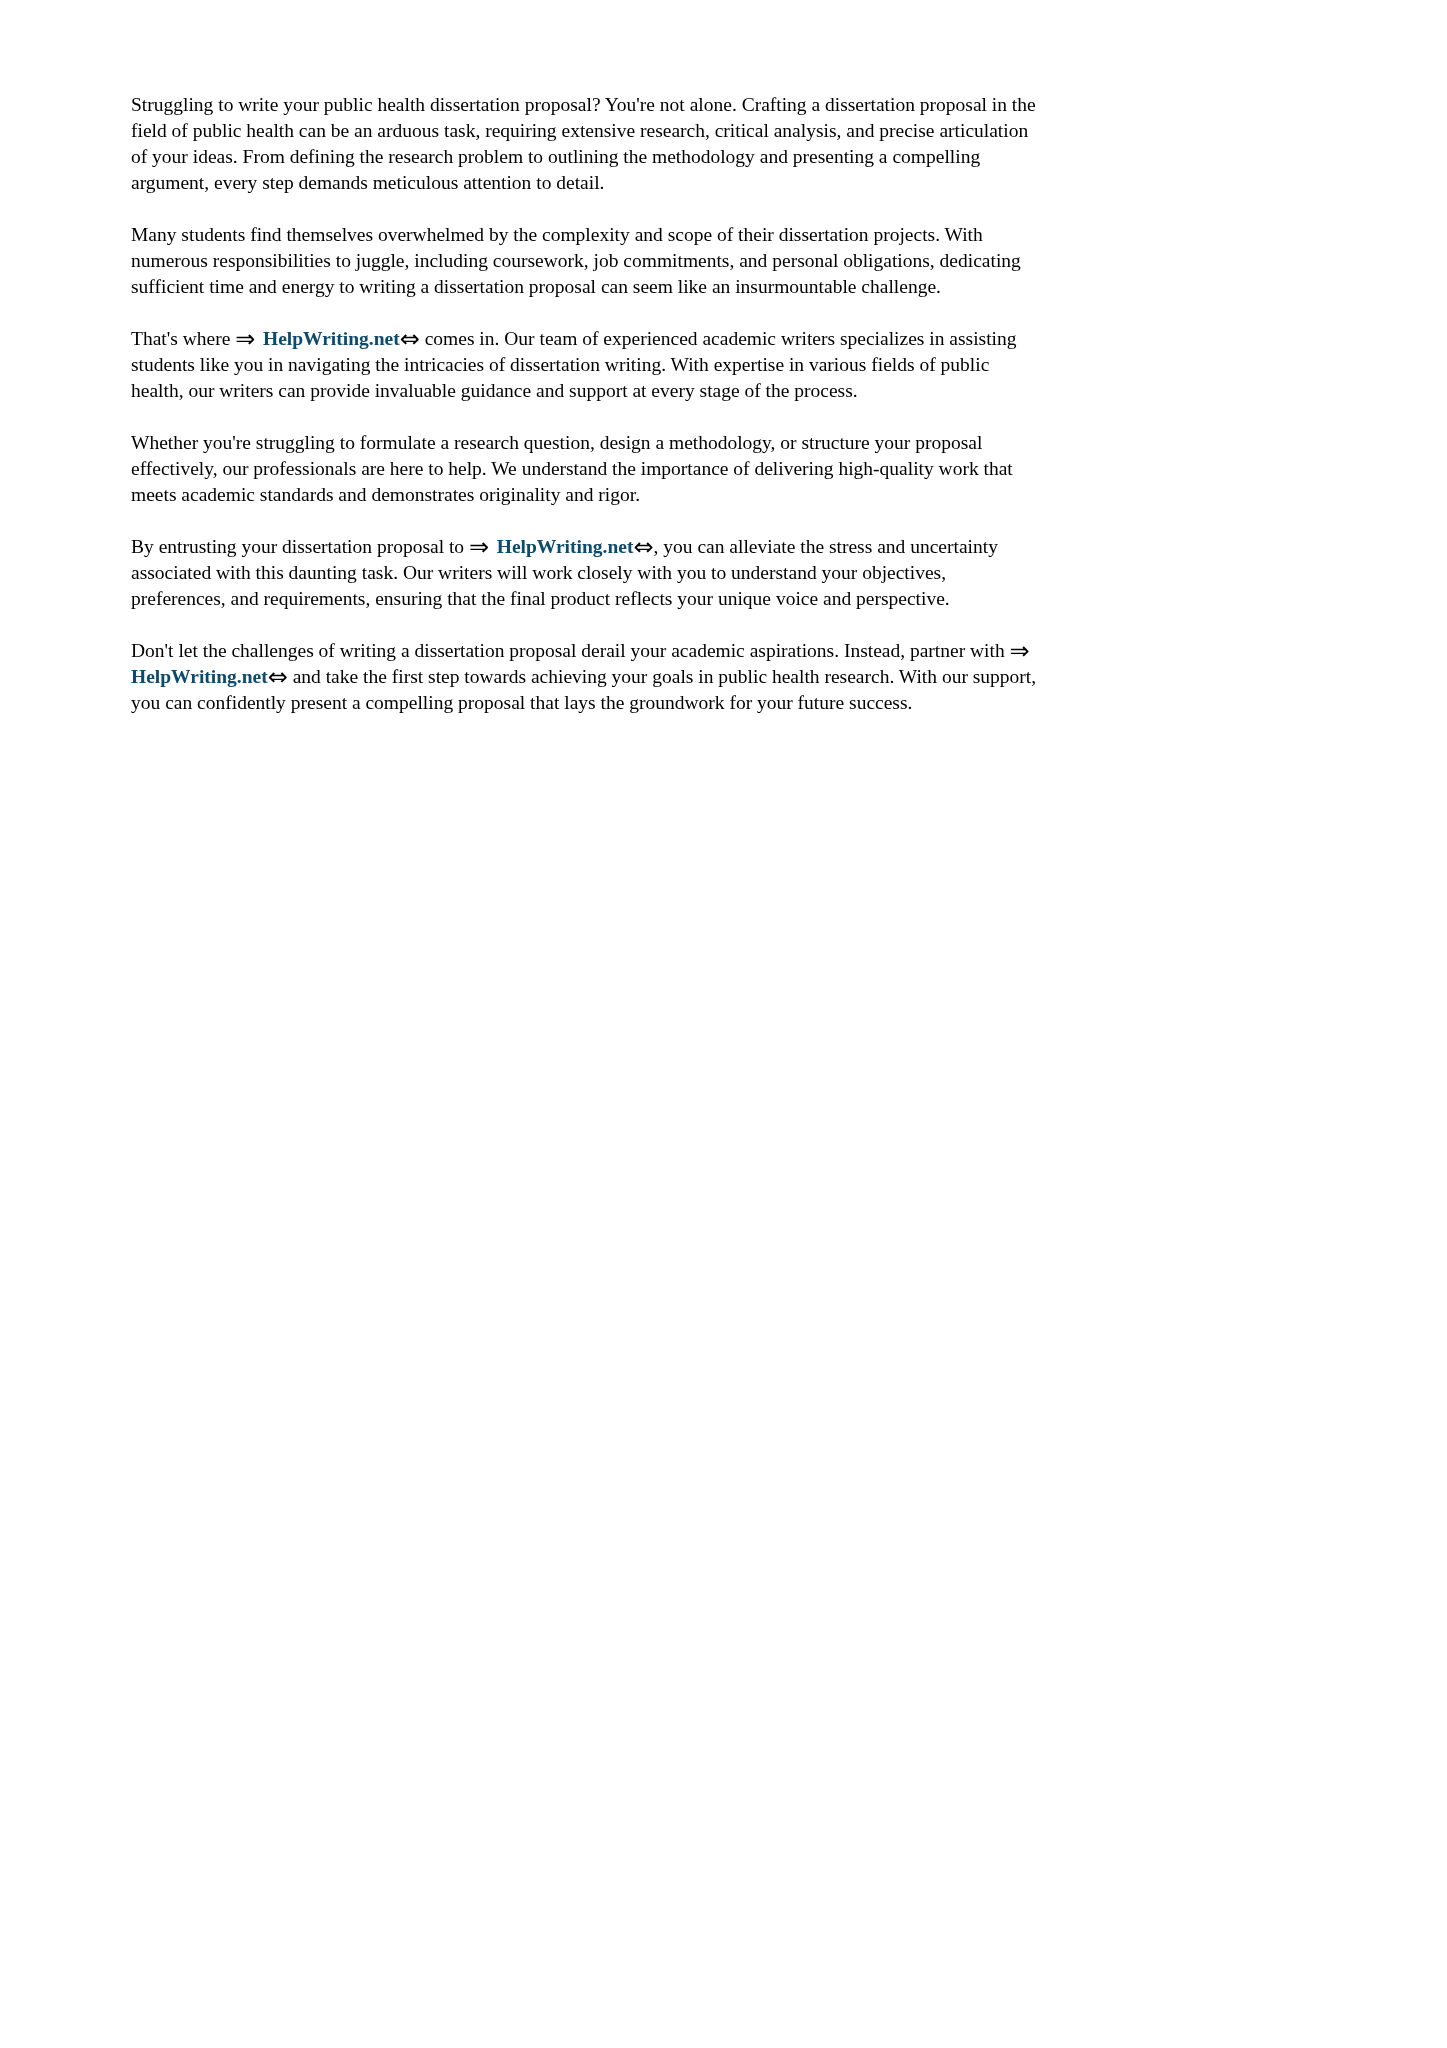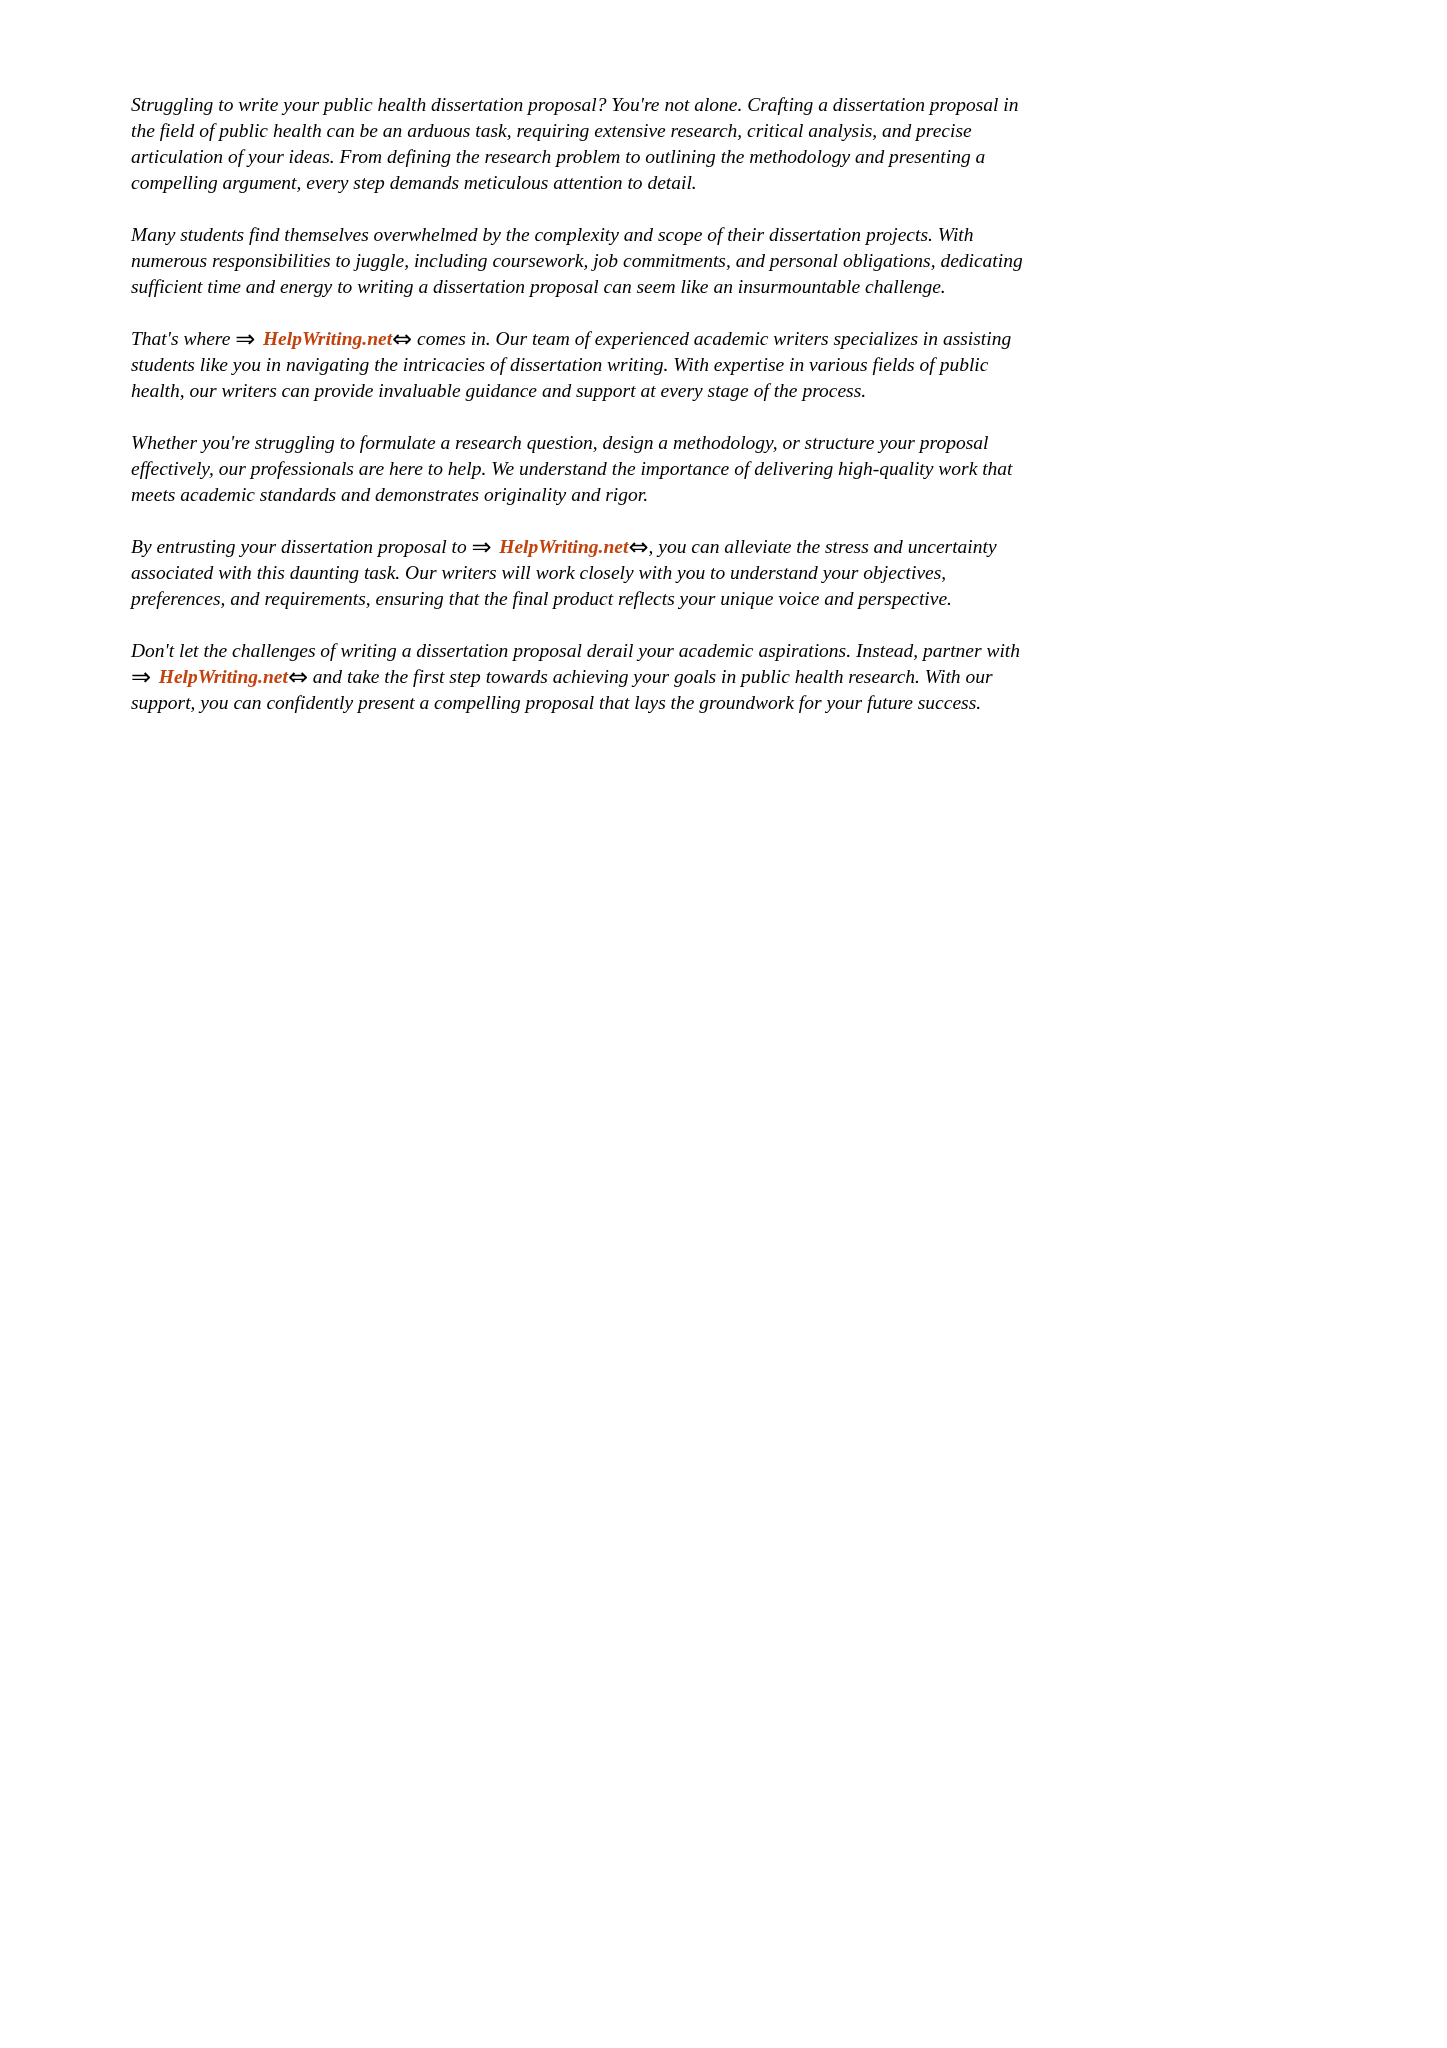--- a/index.html
+++ b/index.html
@@ -8,37 +8,36 @@
     background: #ffffff;
   }
   .page {
     position: relative;
     width: 1447px;
     height: 2048px;
     background: #ffffff;
     overflow: hidden;
     font-family: "Liberation Serif", "DejaVu Serif", serif;
     color: #000000;
-    font-style: italic;
   }
   .content {
     position: absolute;
     top: 92px;
     left: 131px;
     width: 906px;
   }
   .para {
     margin: 0 0 26px 0;
     font-size: 19.5px;
     line-height: 26px;
     color: #000000;
     text-align: left;
   }
   .hw-link {
-    color: #c2410c;
+    color: #0c4a6e;
     font-weight: bold;
     text-decoration: none;
     cursor: pointer;
     text-align: center;
   }
   .arrow {
     font-family: "DejaVu Sans", sans-serif;
     font-size: 24px;
     line-height: 1;
     vertical-align: -2px;

